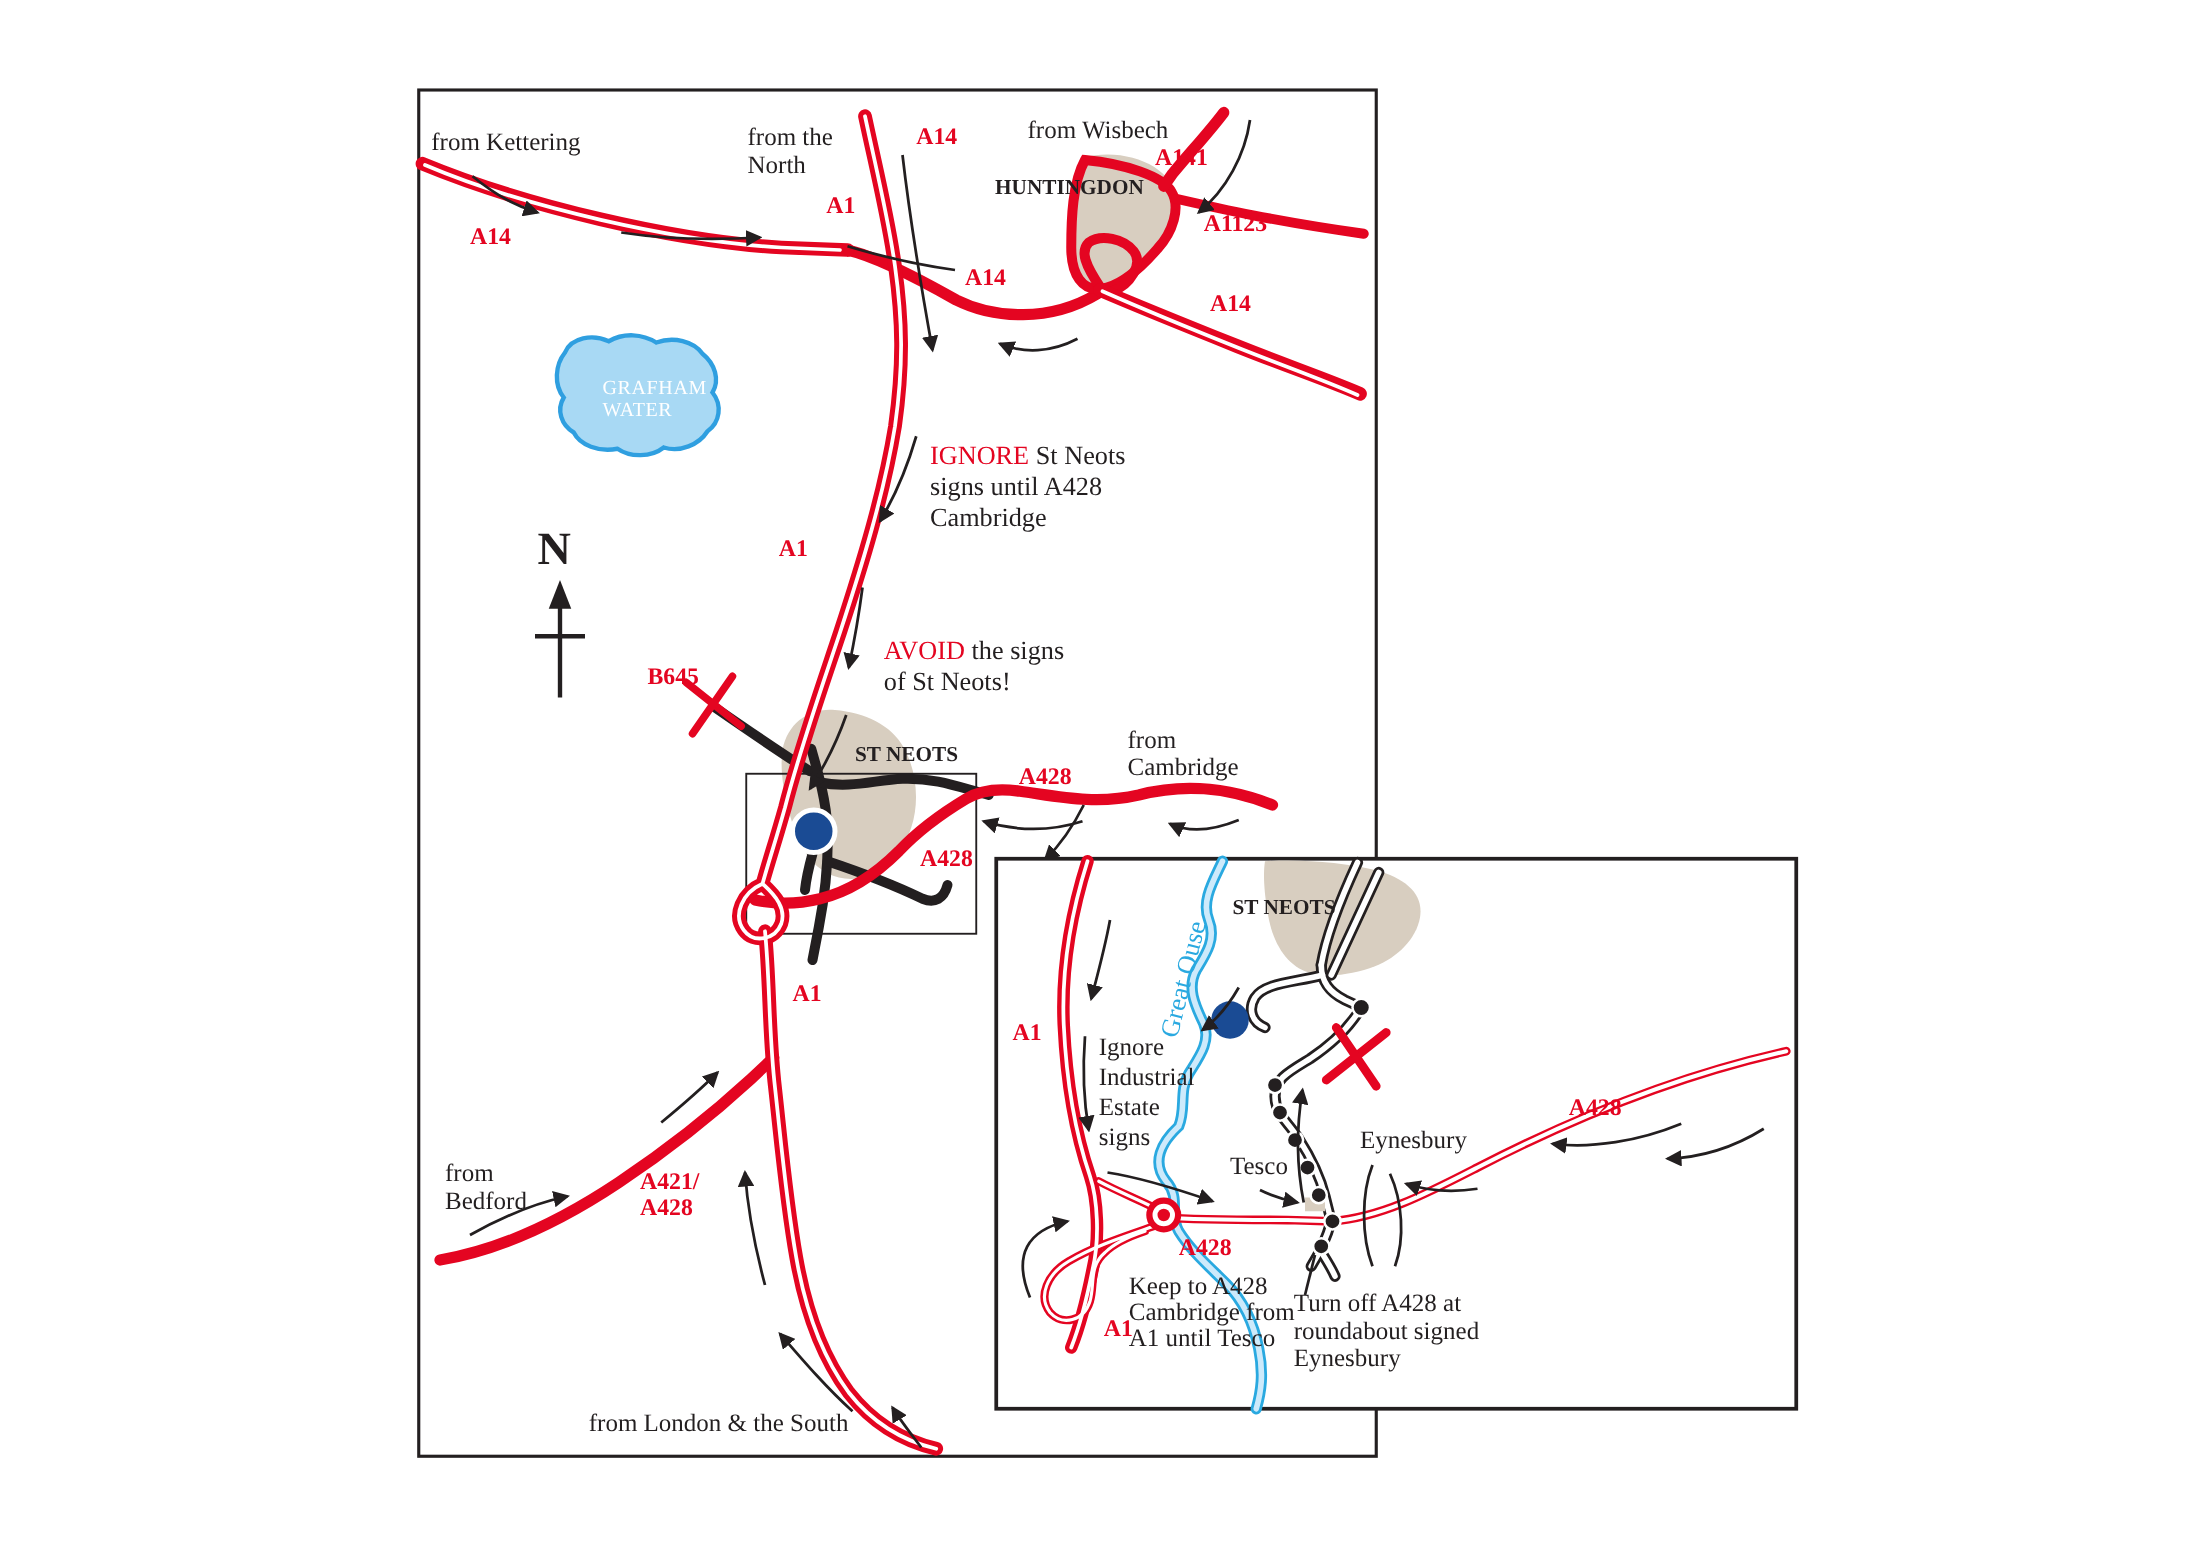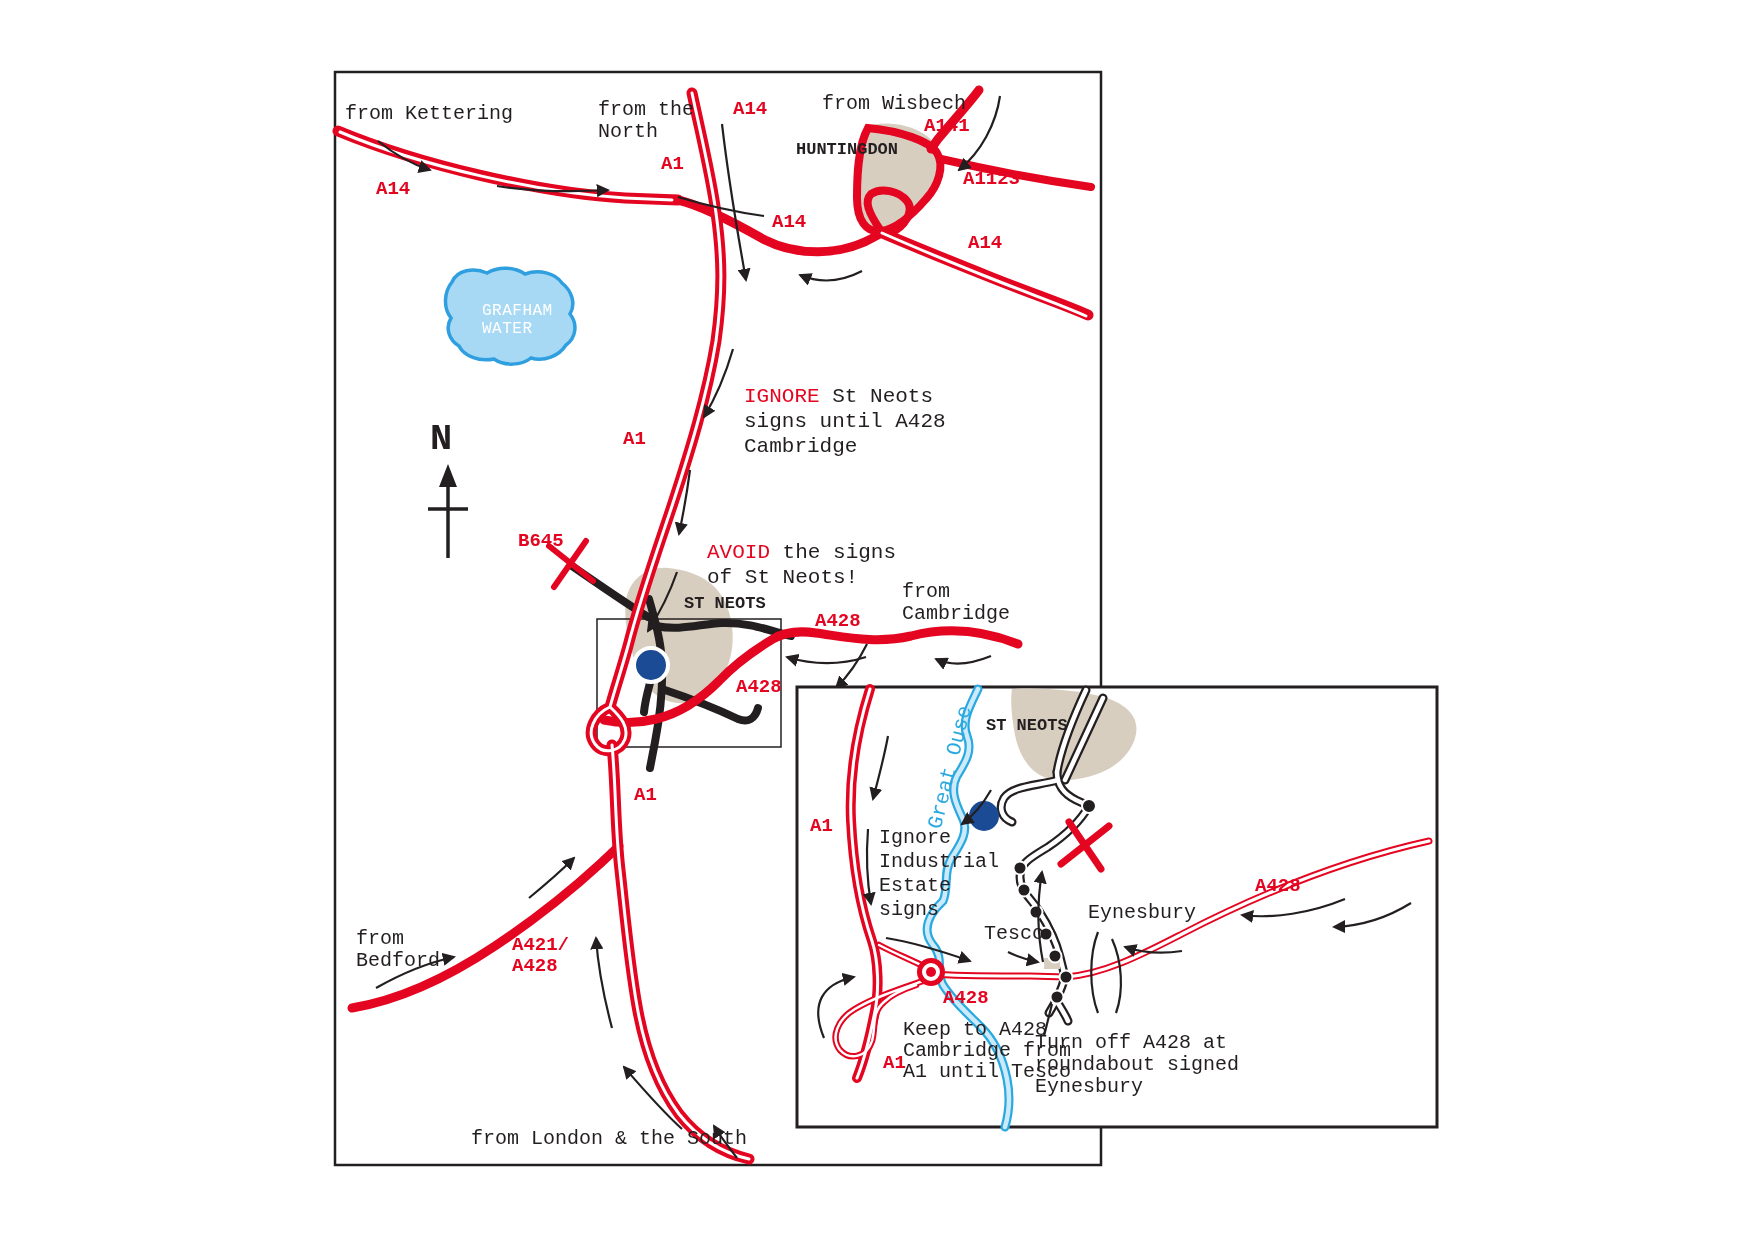--- a/index.html
+++ b/index.html
@@ -1,22 +1,22 @@
 <!DOCTYPE html>
 <html style="--road_red: #e40521; --text_black: #231f20; --town_tan: #d8cec0; --lake_fill: #a8d9f4; --lake_stroke: #2f9fe0; --river_stroke: #2aa9e0; --river_fill: #cdeafb; --destination_blue: #1a4b94;"><head>
 <meta charset="utf-8">
 <style>
   html,body{margin:0;padding:0;background:#ffffff;}
   #canvas{position:relative;width:1631px;height:1240px;background:#ffffff;overflow:hidden;
-          font-family:Liberation Mono, monospace;color:var(--text_black);}
+          font-family:Liberation Serif, serif;color:var(--text_black);}
   svg{position:absolute;left:0;top:0;}
   .lbl{position:absolute;white-space:pre-line;font-size:20px;line-height:22px;color:var(--text_black);}
   .rl{position:absolute;white-space:pre-line;font-weight:bold;font-size:19px;line-height:21px;color:var(--road_red);}
   .bn{position:absolute;font-weight:bold;font-size:17px;color:var(--text_black);}
-  .note{position:absolute;font-size:21px;line-height:25px;color:var(--text_black);margin-top:32px;}
+  .note{position:absolute;font-size:21px;line-height:25px;color:var(--text_black);}
   .note .red{color:var(--road_red);}
   .para{position:absolute;font-size:20px;line-height:21px;white-space:pre-line;color:var(--text_black);}
   .wlbl{position:absolute;color:#ffffff;font-size:16px;line-height:18px;white-space:pre-line;letter-spacing:.5px;}
   .nletter{position:absolute;font-weight:bold;font-size:37px;color:var(--text_black);}
   .ouse{position:absolute;color:var(--river_stroke);font-size:21px;transform:rotate(-76deg);transform-origin:center center;width:130px;}
   .arrow{fill:none;stroke:var(--text_black);stroke-width:2.2;}
 </style>
 </head>
 <body>
 

